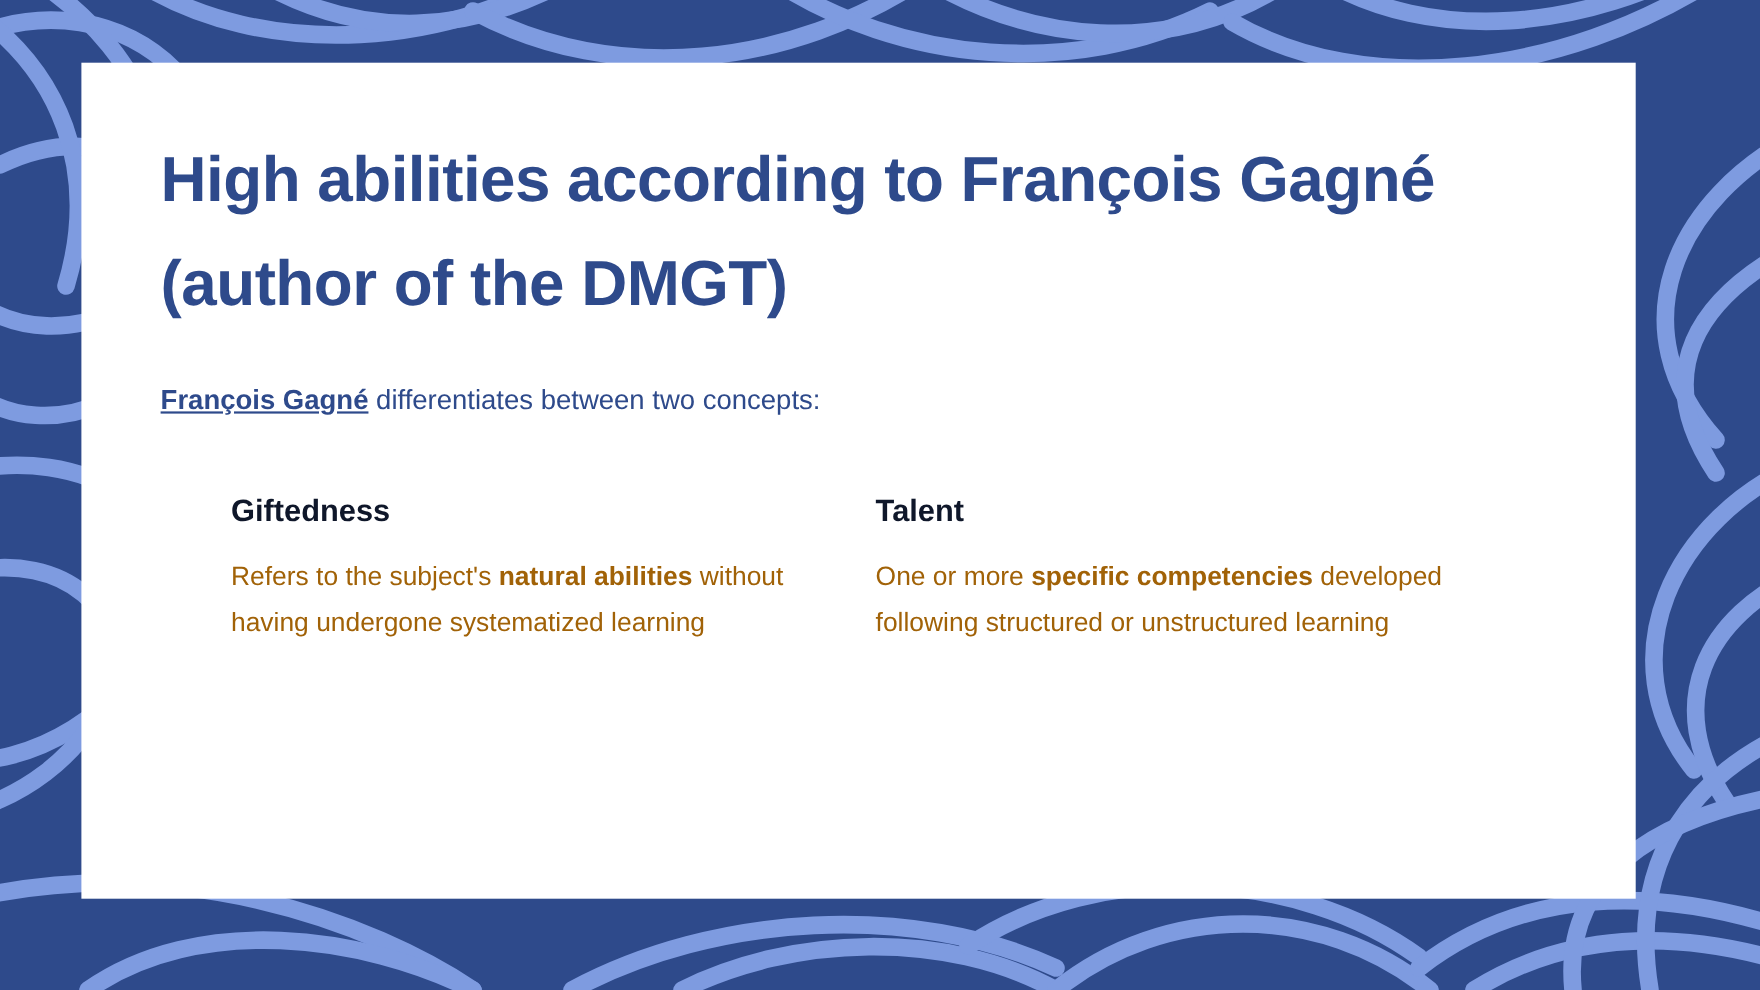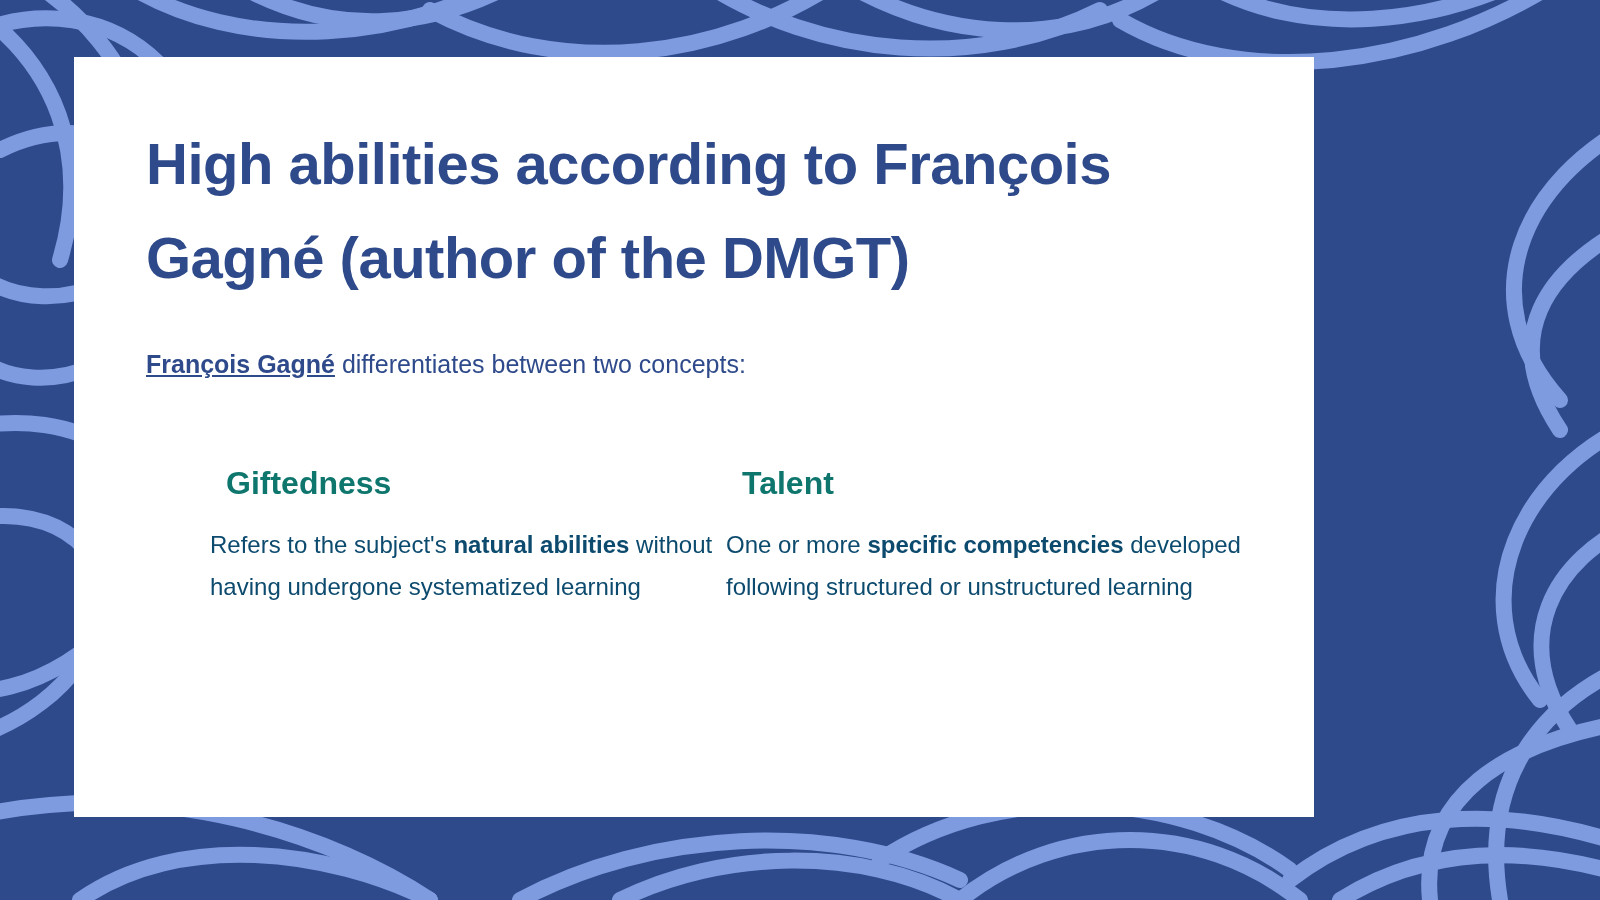--- a/index.html
+++ b/index.html
@@ -26,21 +26,21 @@
     position: absolute;
     inset: 0;
     width: 1600px;
     height: 900px;
   }
 
   #card {
     position: absolute;
     left: 74px;
     top: 57px;
-    width: 1240px;
+    width: 1413px;
     height: 760px;
     background: #ffffff;
     box-sizing: border-box;
     padding: 60px 72px;
   }
 
   #title {
     margin: 0;
     padding: 0;
     font-size: 58px;
@@ -69,35 +69,35 @@
     margin-top: 66px;
     margin-left: 64px;
     gap: 0;
   }
 
   .column {
     width: 586px;
   }
 
   .col-title {
-    margin: 16px;
+    margin: 0;
     padding: 0;
-    font-size: 32px;
+    font-size: 28px;
     font-weight: bold;
-    color: #0f766e;
+    color: #0f172a;
     line-height: 1.2;
   }
 
   .col-body {
     margin: 0;
     padding: 0;
     margin-top: 22px;
     font-size: 24px;
     line-height: 1.75;
-    color: #0c4a6e;
+    color: #a16207;
     max-width: 540px;
   }
   .col-body .strong {
     font-weight: bold;
   }
 </style>
 </head>
 <body>
 
 <div id="slide">

